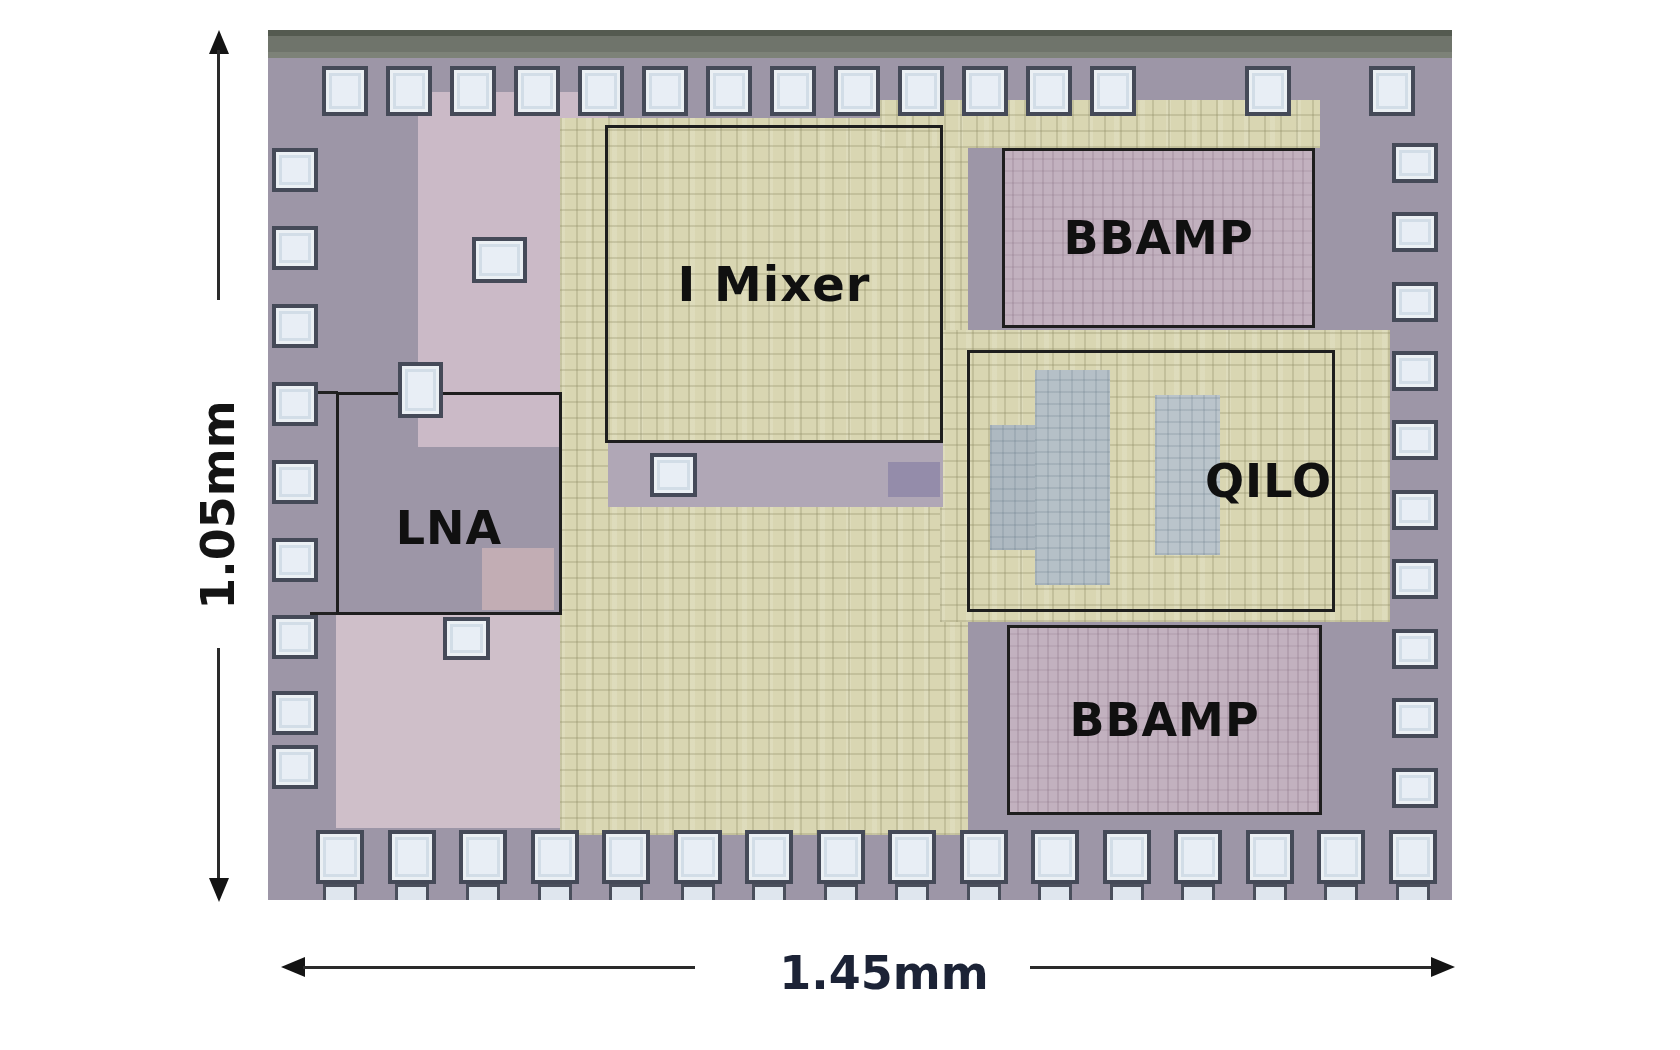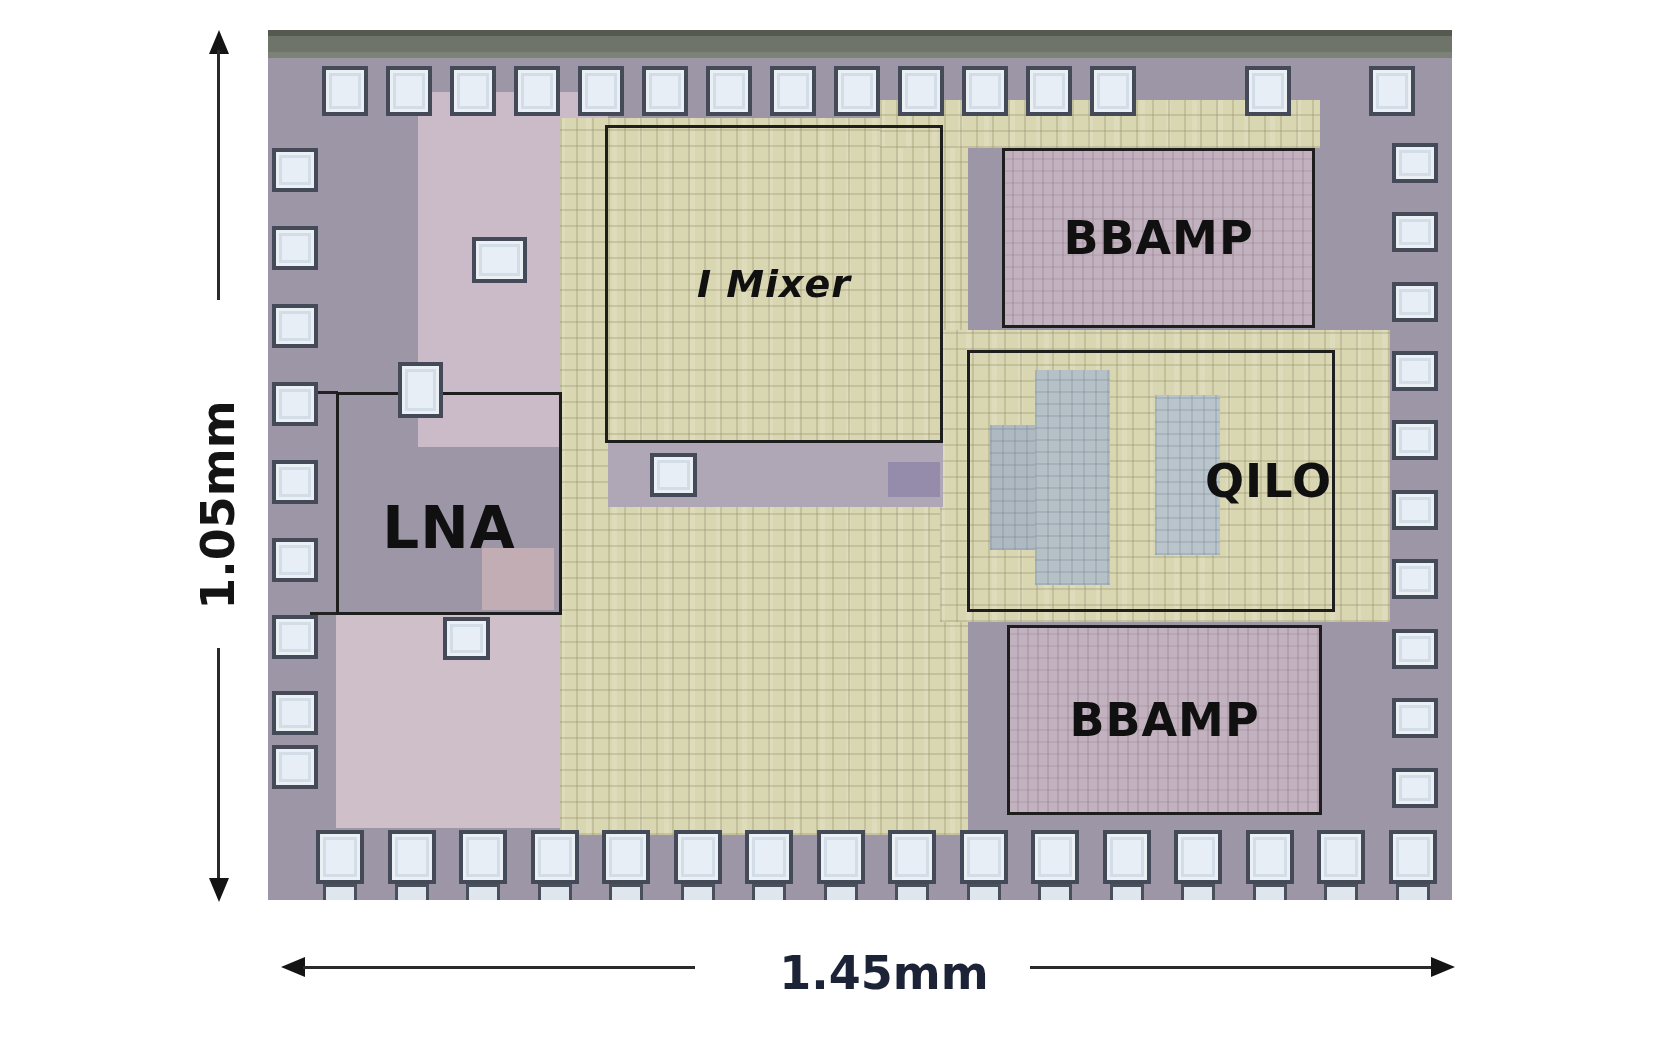--- a/index.html
+++ b/index.html
@@ -28,22 +28,22 @@
   
   .block{position:absolute;border:3px solid #1e1e1e;display:flex;
          align-items:center;justify-content:center;box-sizing:border-box;}
   .block span{font-weight:700;color:#101010;letter-spacing:1px;}
   #blk-lna     {left:68px; top:362px;width:226px;height:223px;}
   #blk-imixer  {left:337px;top:95px; width:338px;height:318px;}
   #blk-qmixer  {left:337px;top:475px;width:338px;height:323px;}
   #blk-bbamp-t {left:734px;top:118px;width:313px;height:180px;}
   #blk-qilo    {left:699px;top:320px;width:368px;height:262px;justify-content:flex-end;}
   #blk-bbamp-b {left:739px;top:595px;width:315px;height:190px;}
-  #blk-lna span{font-size:58px;margin-top:48px;}
-  #blk-imixer span,#blk-qmixer span{font-size:38px;font-style:italic;}
+  #blk-lna span{font-size:46px;margin-top:48px;}
+  #blk-imixer span,#blk-qmixer span{font-size:48px;}
   #blk-bbamp-t span,#blk-bbamp-b span,#blk-qilo span{font-size:46px;}
 
   
   .pad{position:absolute;background:#e8eef5;border:4px solid #454a58;
        box-sizing:border-box;box-shadow:inset 0 0 0 3px rgba(255,255,255,.55),
        inset 0 0 0 6px rgba(170,190,205,.35);}
   .tab{position:absolute;background:#dfe6ee;border:3px solid #4a4f5c;
        border-bottom:none;box-sizing:border-box;}
   .connector{position:absolute;background:#222;height:3px;}
 

